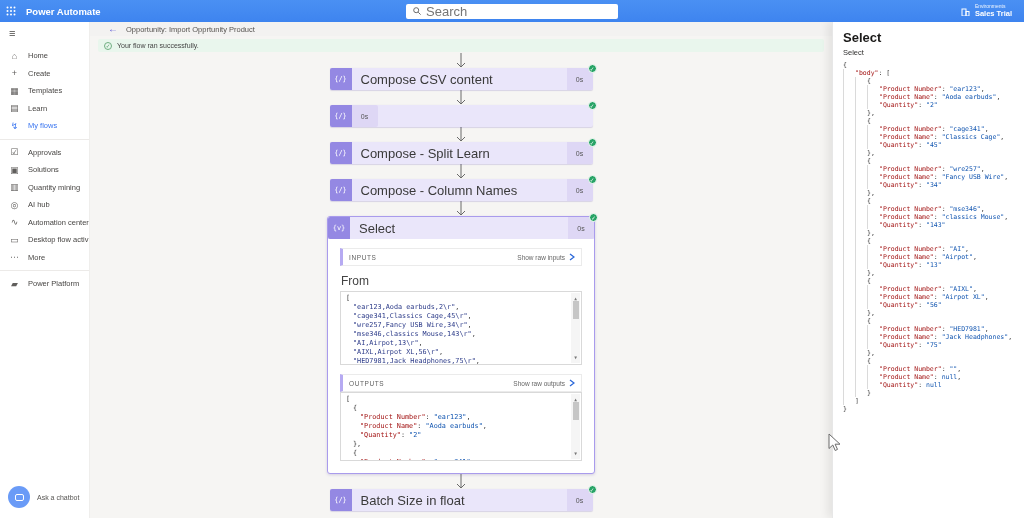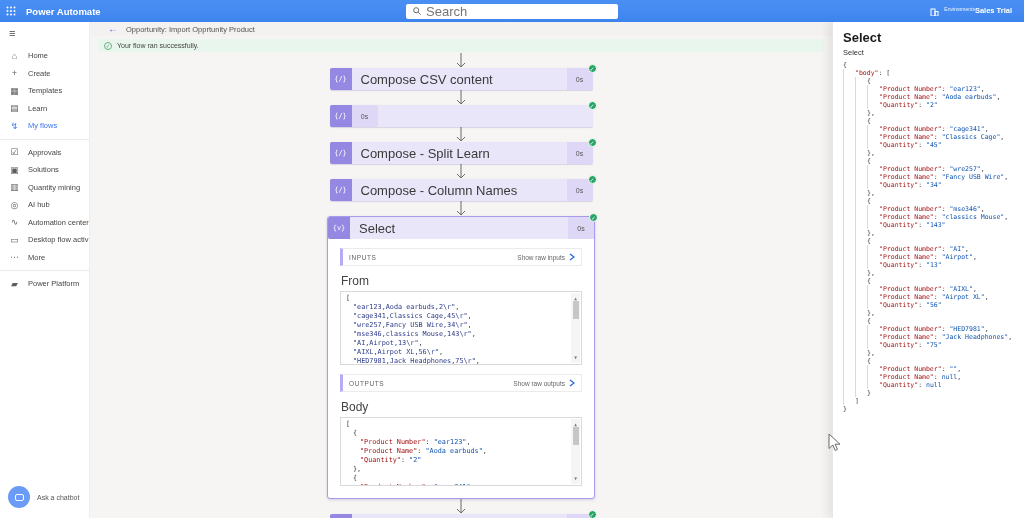--- a/index.html
+++ b/index.html
@@ -9,21 +9,21 @@
 
   
   #topbar { position:absolute; top:0; left:0; width:1024px; height:22px;
     background:linear-gradient(#4a90f3,#3e84ef); display:flex; align-items:center; z-index:30; }
   .waffle { width:22px; height:22px; display:flex; align-items:center; justify-content:center; cursor:pointer; }
   .tb-title { color:#fff; font-size:9.5px; font-weight:700; margin-left:4px; }
   .tb-search { position:absolute; left:50%; transform:translateX(-50%); width:212px; height:15px;
     background:#fff; border-radius:2px; display:flex; align-items:center; gap:5px; padding:0 7px; }
   .tb-search span { font-size:13px; color:#767676; }
   .tb-env { margin-left:auto; display:flex; align-items:center; gap:5px; padding-right:12px; color:#fff; cursor:pointer; }
-  .tb-env .env-txt { display:flex; flex-direction:row; line-height:1.1; }
+  .tb-env .env-txt { display:flex; flex-direction:column; line-height:1.1; }
   .tb-env .env-label { font-size:5px; opacity:.92; }
   .tb-env .env-name { font-size:7.5px; font-weight:700; }
 
   
   #sidebar { position:absolute; top:22px; left:0; width:90px; bottom:0; background:#fff;
     border-right:1px solid #efeeec; z-index:20; }
   .hamburger { font-size:11px; color:#484644; margin:5px 0 8px 9px; cursor:pointer; }
   .sb-item { height:17.5px; display:flex; align-items:center; padding-left:9px; gap:8px; cursor:pointer; }
   .sb-item .sb-ico { width:11px; font-size:9px; color:#605e5c; text-align:center; flex:0 0 11px; }
   .sb-item .sb-lbl { font-size:7.5px; color:#484644; white-space:nowrap; overflow:hidden; }
@@ -298,21 +298,20 @@
           <div class="gap8"></div>
           <div class="sec-hdr">
             <span class="sec-lbl">OUTPUTS</span>
             <span class="raw-link">
               <span>Show raw outputs</span>
               <svg width="6" height="8">
                 <path d="M1 1 L5 4 L1 7" fill="none" stroke="#2b68d9" stroke-width="1.3"></path>
               </svg>
             </span>
           </div>
-          <div class="fld-lbl">Body</div>
           <div class="code-box" id="outputs-code">
             <div class="code-lines">
                 <div class="cl"><span class="tk-p">[</span></div>
                 <div class="cl"><span style="flex: 0 0 7px; width: 7px;"></span><span class="tk-p">{</span></div>
                 <div class="cl"><span style="flex: 0 0 14px; width: 14px;"></span><span class="tk-k">"Product Number"</span><span class="tk-p">: </span><span class="tk-v">"ear123"</span><span class="tk-p">,</span></div>
                 <div class="cl"><span style="flex: 0 0 14px; width: 14px;"></span><span class="tk-k">"Product Name"</span><span class="tk-p">: </span><span class="tk-v">"Aoda earbuds"</span><span class="tk-p">,</span></div>
                 <div class="cl"><span style="flex: 0 0 14px; width: 14px;"></span><span class="tk-k">"Quantity"</span><span class="tk-p">: </span><span class="tk-v">"2"</span></div>
                 <div class="cl"><span style="flex: 0 0 7px; width: 7px;"></span><span class="tk-p">},</span></div>
                 <div class="cl"><span style="flex: 0 0 7px; width: 7px;"></span><span class="tk-p">{</span></div>
                 <div class="cl"><span style="flex: 0 0 14px; width: 14px;"></span><span class="tk-k">"Product Number"</span><span class="tk-p">: </span><span class="tk-v">"cage341"</span><span class="tk-p">,</span></div>

